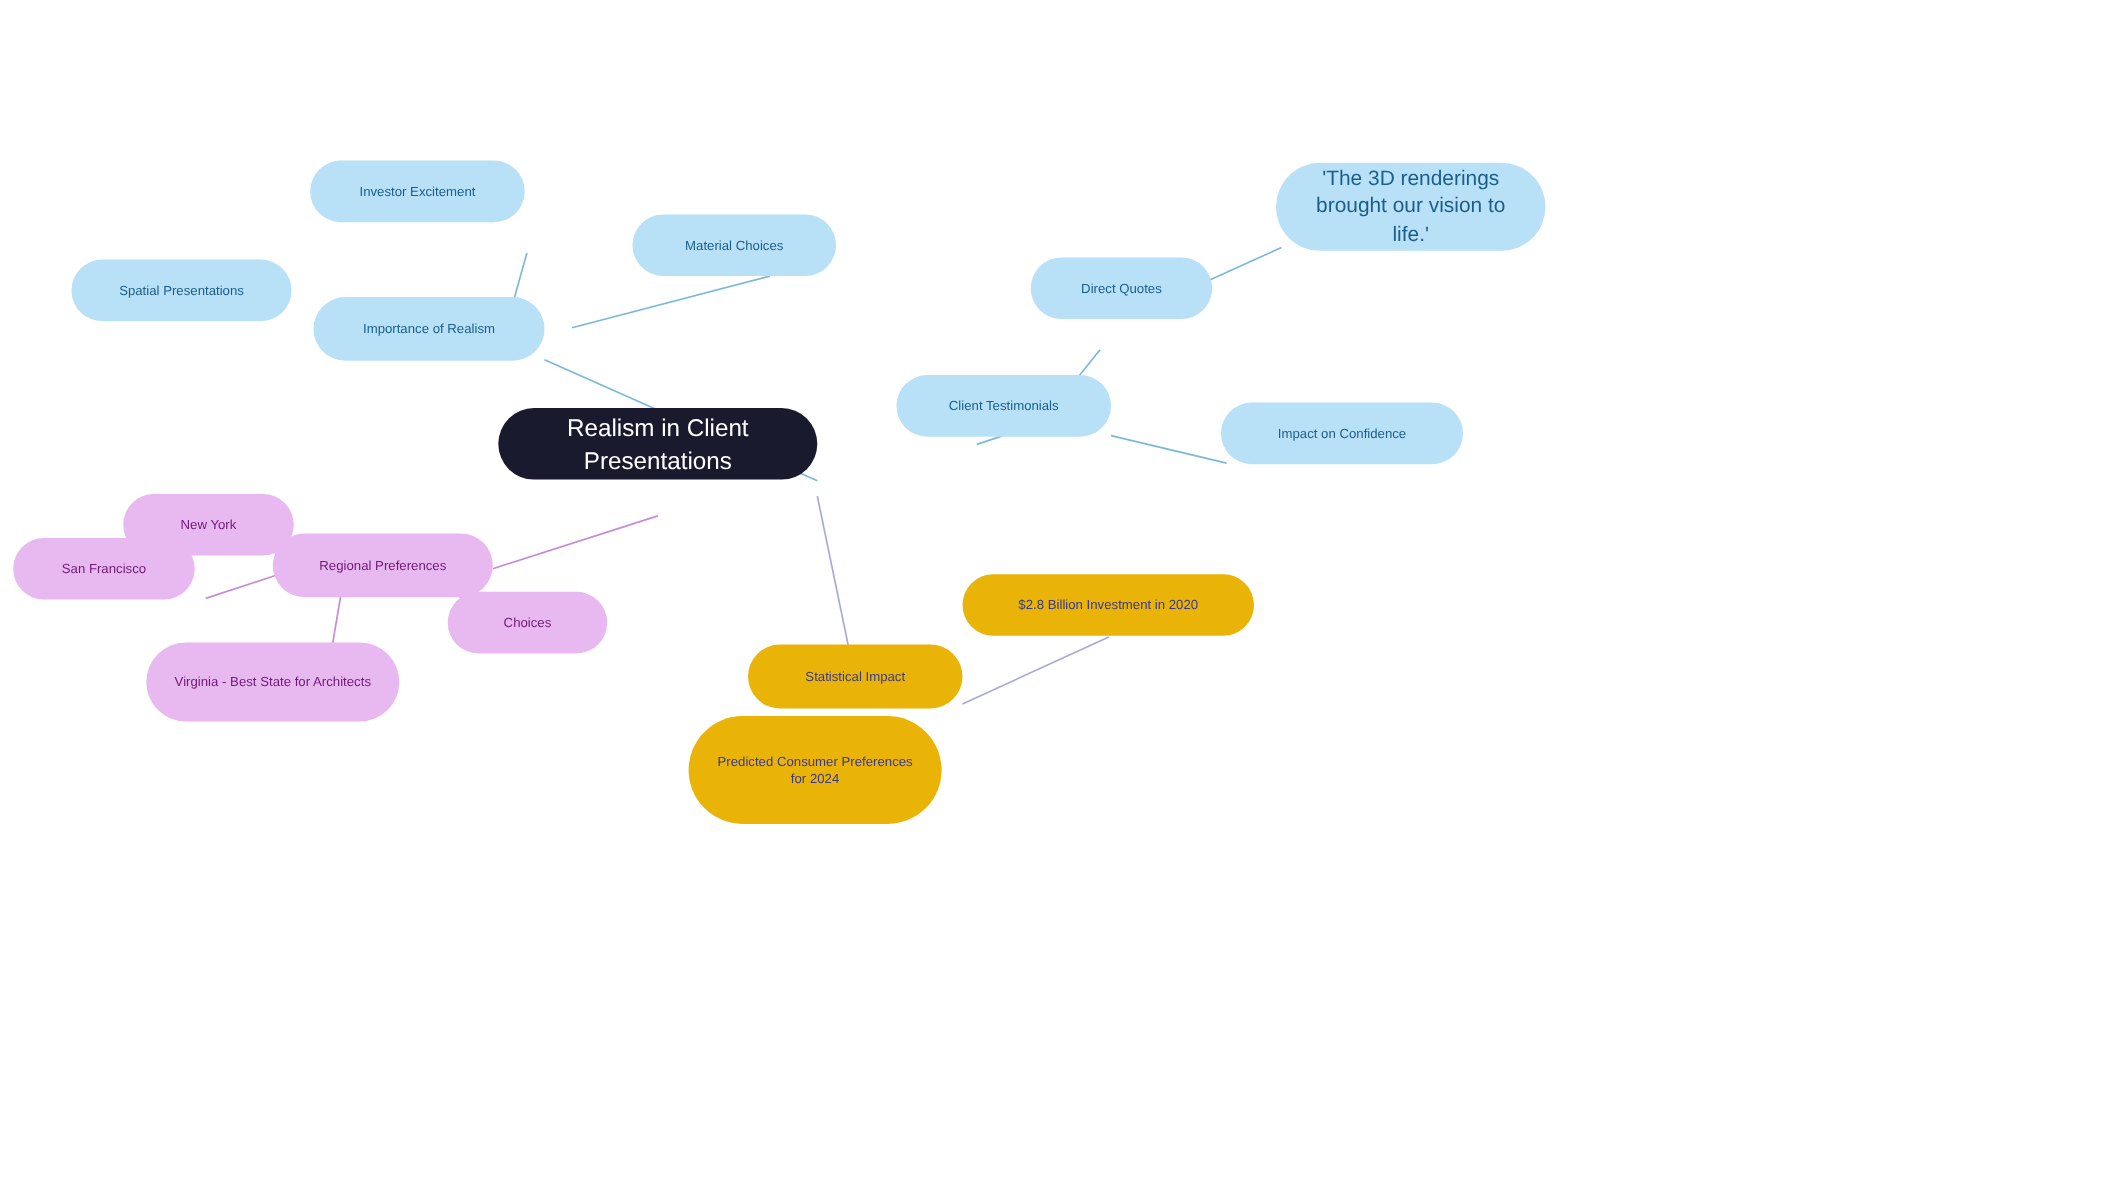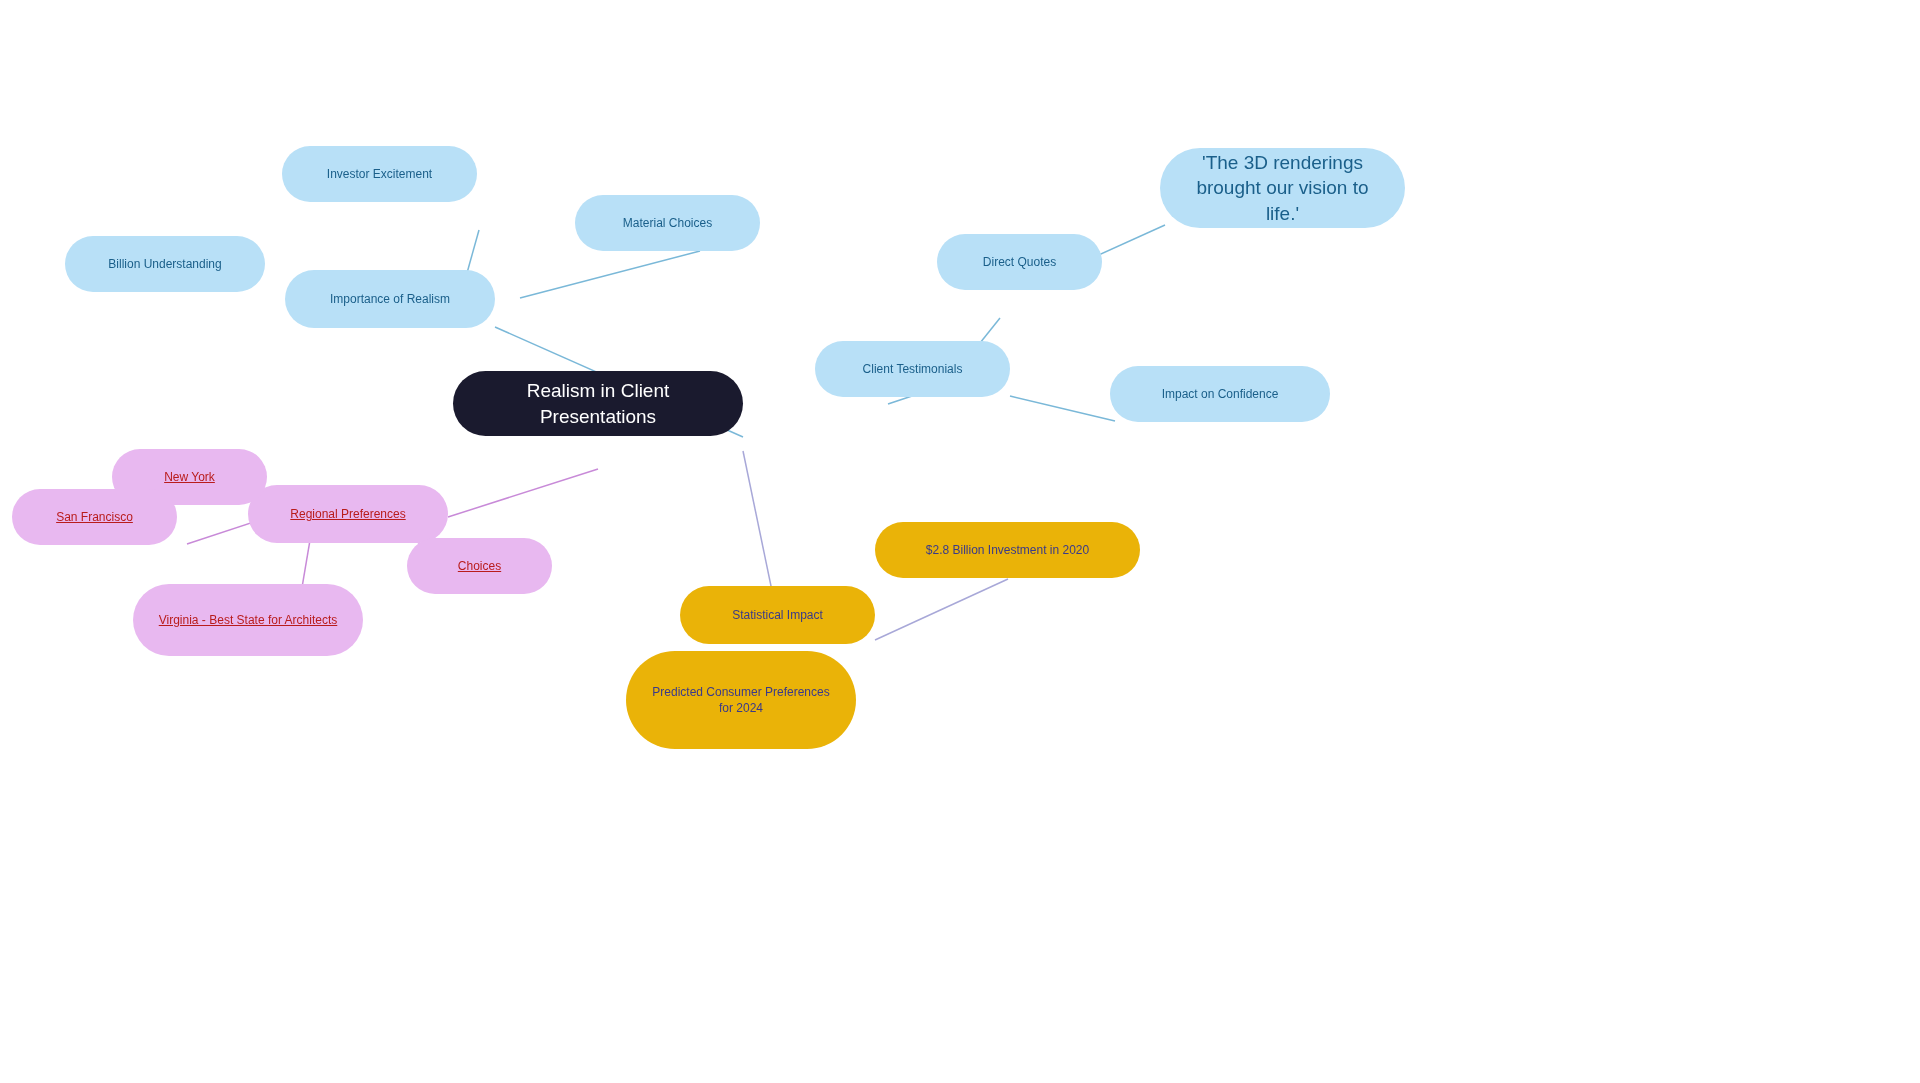--- a/index.html
+++ b/index.html
@@ -27,35 +27,34 @@
       text-align: center;
       font-size: 12px;
       line-height: 1.35;
       padding: 14px 24px;
       cursor: default;
       user-select: none;
     }
     .node-center {
       background: #1a1a2e;
       color: #ffffff;
-      font-size: 19px;
+      font-size: 22px;
       font-weight: 500;
       border-radius: 40px;
       padding: 20px 40px;
     }
     .node-blue {
       background: #b8e0f7;
       color: #1a5f8a;
       border: none;
     }
     .node-purple {
       background: #e8b8f0;
-      color: #b91c1c;
+      color: #701a75;
       border: none;
-      text-decoration: underline;
     }
     .node-lavender {
       background: #eab308;
       color: #3a3a8a;
       border: none;
     }
   </style>
 </head>
 <body>
 
@@ -91,21 +90,21 @@
 
   <line x1="875" y1="640" x2="1008" y2="579" stroke="#a8a8d8" stroke-width="1.5"></line>
 
   <line x1="777" y1="673" x2="755" y2="680" stroke="#a8a8d8" stroke-width="1.5"></line>
 </svg>
 
 <div class="node node-center" style="left: 453px; top: 371px; width: 290px; height: 65px;">Realism in Client Presentations</div>
 
 <div class="node node-blue" style="left: 285px; top: 270px; width: 210px; height: 58px;">Importance of Realism</div>
 
-<div class="node node-blue" style="left: 65px; top: 236px; width: 200px; height: 56px;">Billion Understanding</div>
+<div class="node node-blue" style="left: 65px; top: 236px; width: 200px; height: 56px;">Spatial Presentations</div>
 
 <div class="node node-blue" style="left: 282px; top: 146px; width: 195px; height: 56px;">Investor Excitement</div>
 
 <div class="node node-blue" style="left: 575px; top: 195px; width: 185px; height: 56px;">Material Choices</div>
 
 <div class="node node-blue" style="left: 815px; top: 341px; width: 195px; height: 56px;">Client Testimonials</div>
 
 <div class="node node-blue" style="left: 937px; top: 234px; width: 165px; height: 56px;">Direct Quotes</div>
 
 <div class="node node-blue" style="left: 1160px; top: 148px; width: 245px; height: 80px; font-size: 19px;">'The 3D renderings brought our vision to life.'</div>

